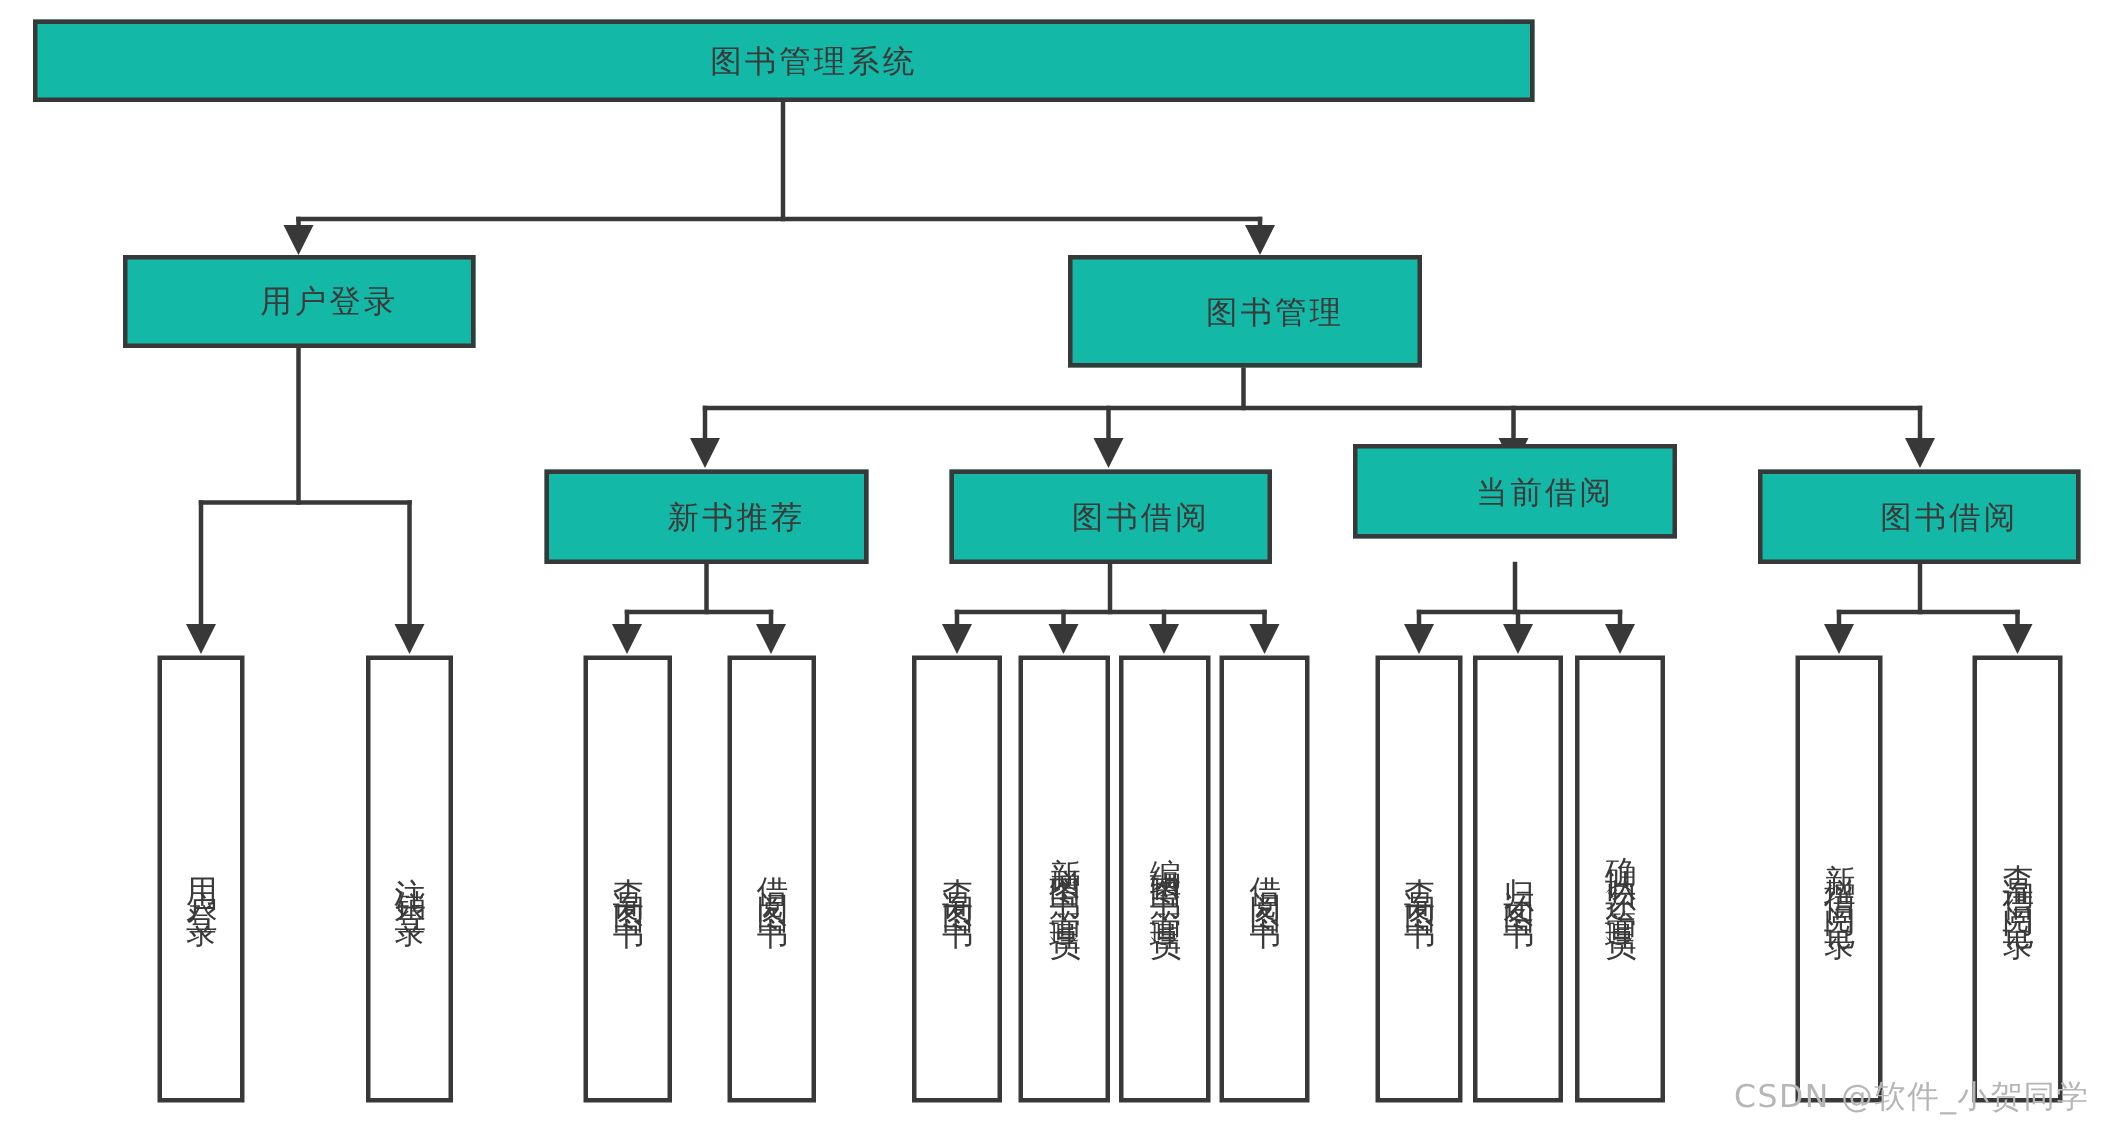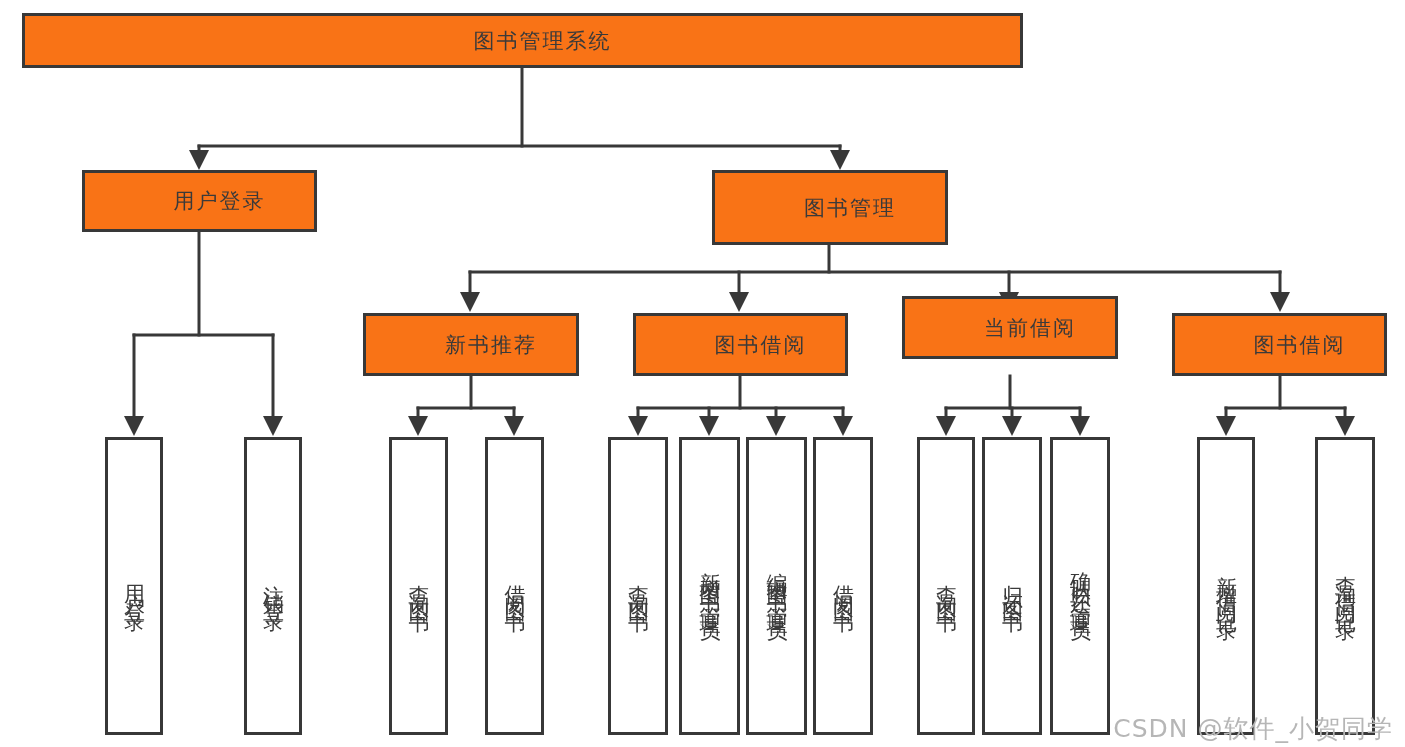--- a/index.html
+++ b/index.html
@@ -14,21 +14,21 @@
     background:#ffffff;
     overflow:hidden;
   }
   #connectors{
     position:absolute;left:0;top:0;
     pointer-events:none;
   }
   .hnode{
     position:absolute;
     box-sizing:border-box;
-    background:#f97316;
+    background:#14b8a6;
     border:3px solid var(--line);
     display:flex;align-items:center;justify-content:center;
     font-size:21px;color:var(--text);
     letter-spacing:2px;
     white-space:nowrap;
     z-index:2;
     padding-left:40px;
   }
   .leaf{
     position:absolute;
@@ -39,21 +39,21 @@
     font-size:21px;color:var(--text);
     writing-mode:vertical-rl;
     text-orientation:mixed;
     letter-spacing:9px;
     line-height:1;
     z-index:2;
   }
   #watermark{
     position:absolute;
     right:12px;bottom:2px;
-    font-size:25px;
+    font-size:21px;
     color:#b6b6b6;
     letter-spacing:1px;
     z-index:5;
     white-space:nowrap;
     text-align:right;
   }
 </style>
 </head>
 <body>
 

